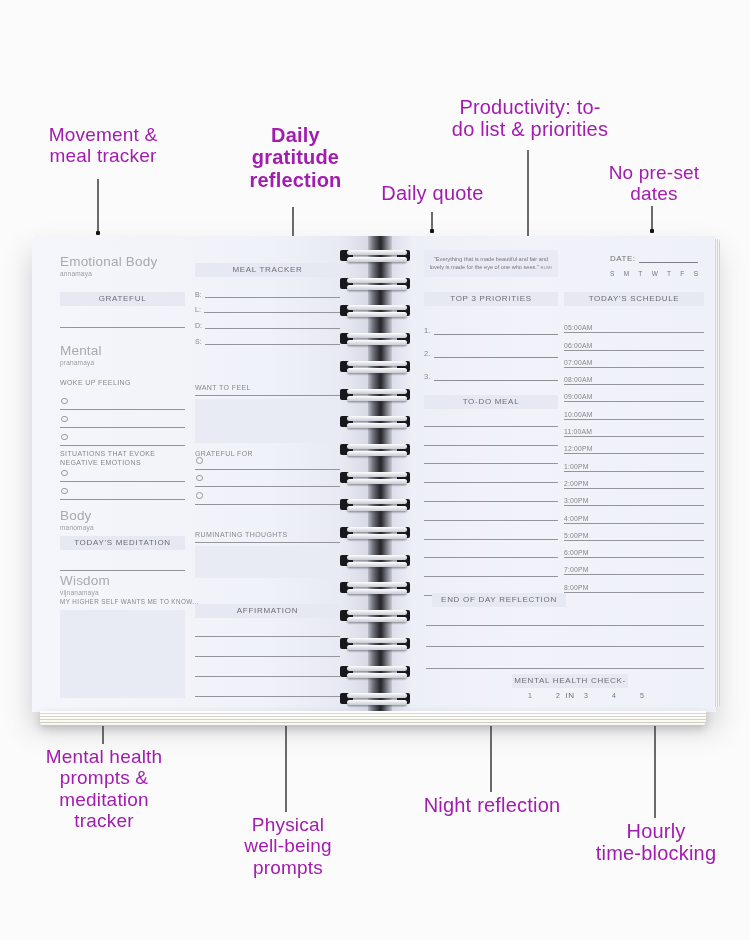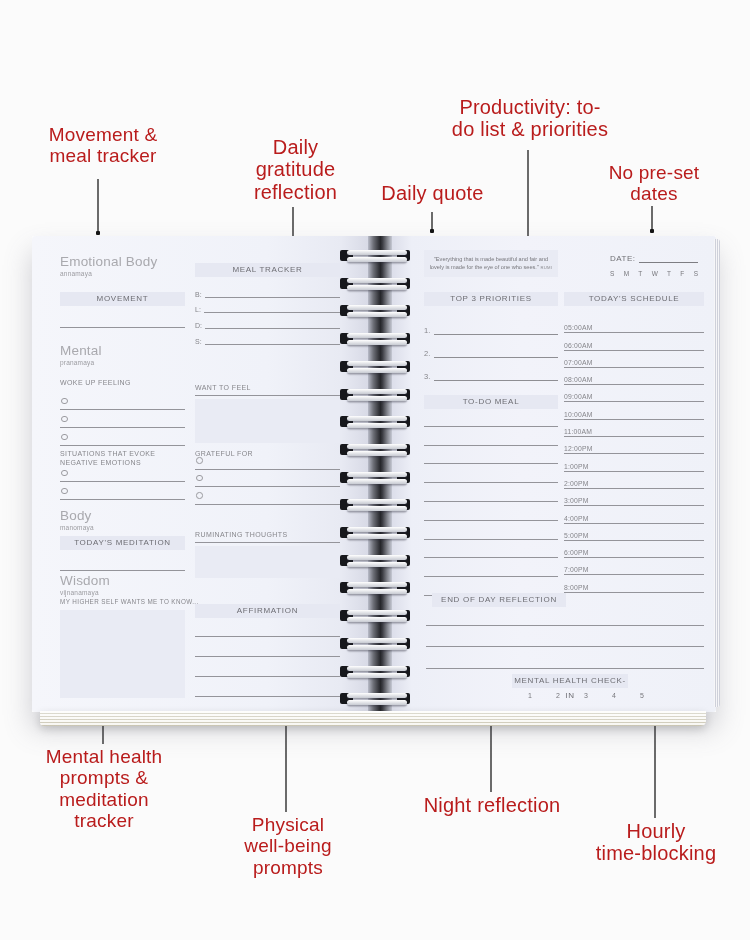--- a/index.html
+++ b/index.html
@@ -1,20 +1,20 @@
 <!DOCTYPE html>
 <html><head>
 <meta charset="utf-8">
 <style>
   html,body{margin:0;padding:0;background:#fbfbfb;}
   .canvas{position:relative;width:750px;height:940px;background:#fbfbfb;overflow:hidden;
           font-family:"Liberation Sans",sans-serif;}
   .abs{position:absolute;}
   
-  .ann{position:absolute;color:#b91c1c;font-size:20px;line-height:1.12;text-align:center;
+  .ann{position:absolute;color:#a21caf;font-size:20px;line-height:1.12;text-align:center;
        white-space:pre-line;letter-spacing:.2px;}
   .ptr{position:absolute;width:1.5px;background:#6b6b6b;}
   .ptr .dot{position:absolute;left:-1.5px;width:4.5px;height:4.5px;background:#141414;border-radius:1px;}
   .d-b .dot{bottom:-2px;} .d-t .dot{top:-2px;}
   
   .book{position:absolute;left:32px;top:236px;width:684px;height:476px;
         box-shadow:0 16px 26px rgba(100,100,115,.30);}
   .page{position:absolute;top:0;height:100%;}
   .page-left{left:0;width:336px;border-radius:4px 0 0 3px;
      background:linear-gradient(90deg,#f5f6fb 0%,#f0f2f9 70%,#e8eaf3 92%,#d8dae6 100%);}
@@ -63,21 +63,21 @@
   .daysrow{display:flex;justify-content:space-between;font-size:6.5px;color:#77777c;}
   .scalerow{display:flex;justify-content:space-between;padding:0 16px;font-size:7px;color:#77777c;}
 </style>
 </head>
 <body>
 
 <div class="canvas">
 
   <div class="ann" style="left:28px;top:124px;width:150px;font-size:19px;">Movement &amp;
 meal tracker</div>
-  <div class="ann" style="left:238px;top:136px;width:115px;">Daily
+  <div class="ann" style="left:238px;top:124px;width:115px;font-weight:bold;">Daily
 gratitude
 reflection</div>
   <div class="ann" style="left:370px;top:182px;width:125px;">Daily quote</div>
   <div class="ann" style="left:425px;top:96px;width:210px;">Productivity: to-
 do list &amp; priorities</div>
   <div class="ann" style="left:598px;top:162px;width:112px;font-size:19px;">No pre-set
 dates</div>
   <div class="ann" style="left:30px;top:746px;width:148px;font-size:19px;">Mental health
 prompts &amp;
 meditation
@@ -116,21 +116,21 @@
   <div class="ptr d-t" style="left:654px;top:573px;height:245px;">
       <i class="dot"></i>
     </div>
 
   <div class="book">
 
     <div class="page page-left">
 
       <div class="ttl abs" style="left:28px;top:18px;">Emotional Body</div>
       <div class="sans abs" style="left:28px;top:34px;">annamaya</div>
-      <div class="hbar abs" style="left:28px;top:56px;width:125px;">MOVEMENT</div>
+      <div class="hbar abs" style="left:28px;top:56px;width:125px;">GRATEFUL</div>
       <div class="uline abs" style="left:28px;top:76px;width:125px;height:15px;"></div>
 
       <div class="ttl abs" style="left:28px;top:107px;">Mental</div>
       <div class="sans abs" style="left:28px;top:123px;">pranamaya</div>
       <div class="slab abs" style="left:28px;top:143px;">WOKE UP FEELING</div>
       <div class="abs" style="left:28px;top:156px;width:125px;">
         <div class="brow" style="height:17px;">
             <span class="circ"></span>
           </div>
         <div class="brow" style="height:17px;">

